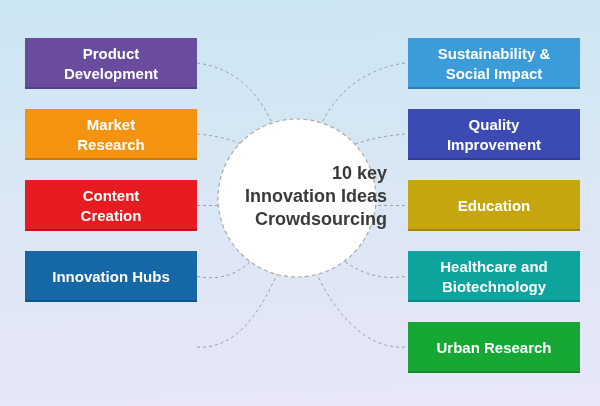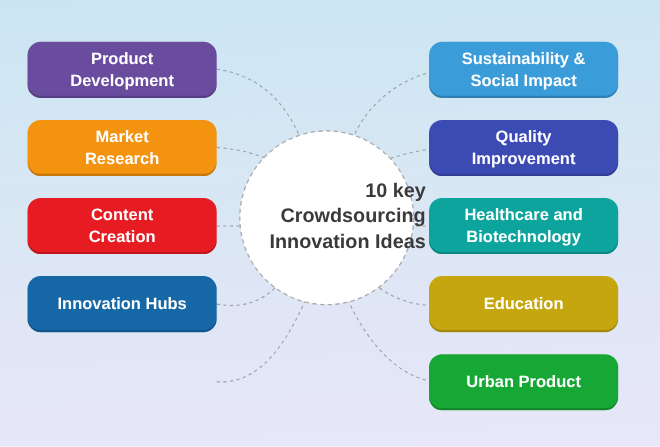--- a/index.html
+++ b/index.html
@@ -11,23 +11,23 @@
     background:linear-gradient(178deg,#cbe5f3 0%,#d7e7f3 38%,#e0e6f6 68%,#e7e7f9 100%);
   }
   svg.connector-layer{position:absolute;left:0;top:0;}
   .connector{fill:none;stroke:var(--connector,#9aa0a6);stroke-width:1;stroke-dasharray:3 3;}
   .hub-circle{fill:var(--circle-fill,#ffffff);stroke:var(--circle-border,#ababab);stroke-width:1.2;stroke-dasharray:4 3;}
   .col{
     position:absolute;top:38px;width:172px;
     display:flex;flex-direction:column;gap:20px;
   }
   .col-left{left:25px;}
-  .col-right{left:390px;}
+  .col-right{left:408px;}
   .idea-box{
-    height:51px;border-radius:12px;
+    height:51px;border-radius:0;
     display:flex;align-items:center;justify-content:center;
     color:#ffffff;font-weight:bold;font-size:15px;line-height:1.32;
     text-align:center;white-space:pre-line;
     box-shadow:inset 0 -2px 0 rgba(0,0,0,0.18);
   }
   .center-label{
     position:absolute;left:207px;top:162px;width:180px;
     text-align:right;font-weight:bold;font-size:18px;line-height:23px;
     color:var(--title-color,#3a3a3a);
   }
@@ -61,25 +61,25 @@
 Research</div>
       <div class="idea-box" style="background: rgb(230, 28, 34); text-align: center;">Content
 Creation</div>
       <div class="idea-box" style="background: rgb(21, 103, 165);">Innovation Hubs</div>
     </div>
   <div class="col col-right" id="col-right">
       <div class="idea-box" style="background: rgb(58, 156, 217);">Sustainability &amp;
 Social Impact</div>
       <div class="idea-box" style="background: rgb(60, 75, 180);">Quality
 Improvement</div>
+      <div class="idea-box" style="background: rgb(197, 166, 15);">Education</div>
       <div class="idea-box" style="background: rgb(14, 164, 158);">Healthcare and
 Biotechnology</div>
-      <div class="idea-box" style="background: rgb(197, 166, 15);">Education</div>
-      <div class="idea-box" style="background: rgb(22, 167, 53);">Urban Product</div>
+      <div class="idea-box" style="background: rgb(22, 167, 53);">Urban Research</div>
     </div>
 
   <div class="center-label">
     <div>10 key</div>
+    <div>Innovation Ideas</div>
     <div>Crowdsourcing</div>
-    <div>Innovation Ideas</div>
   </div>
 
 </div>
 
 </body></html>

